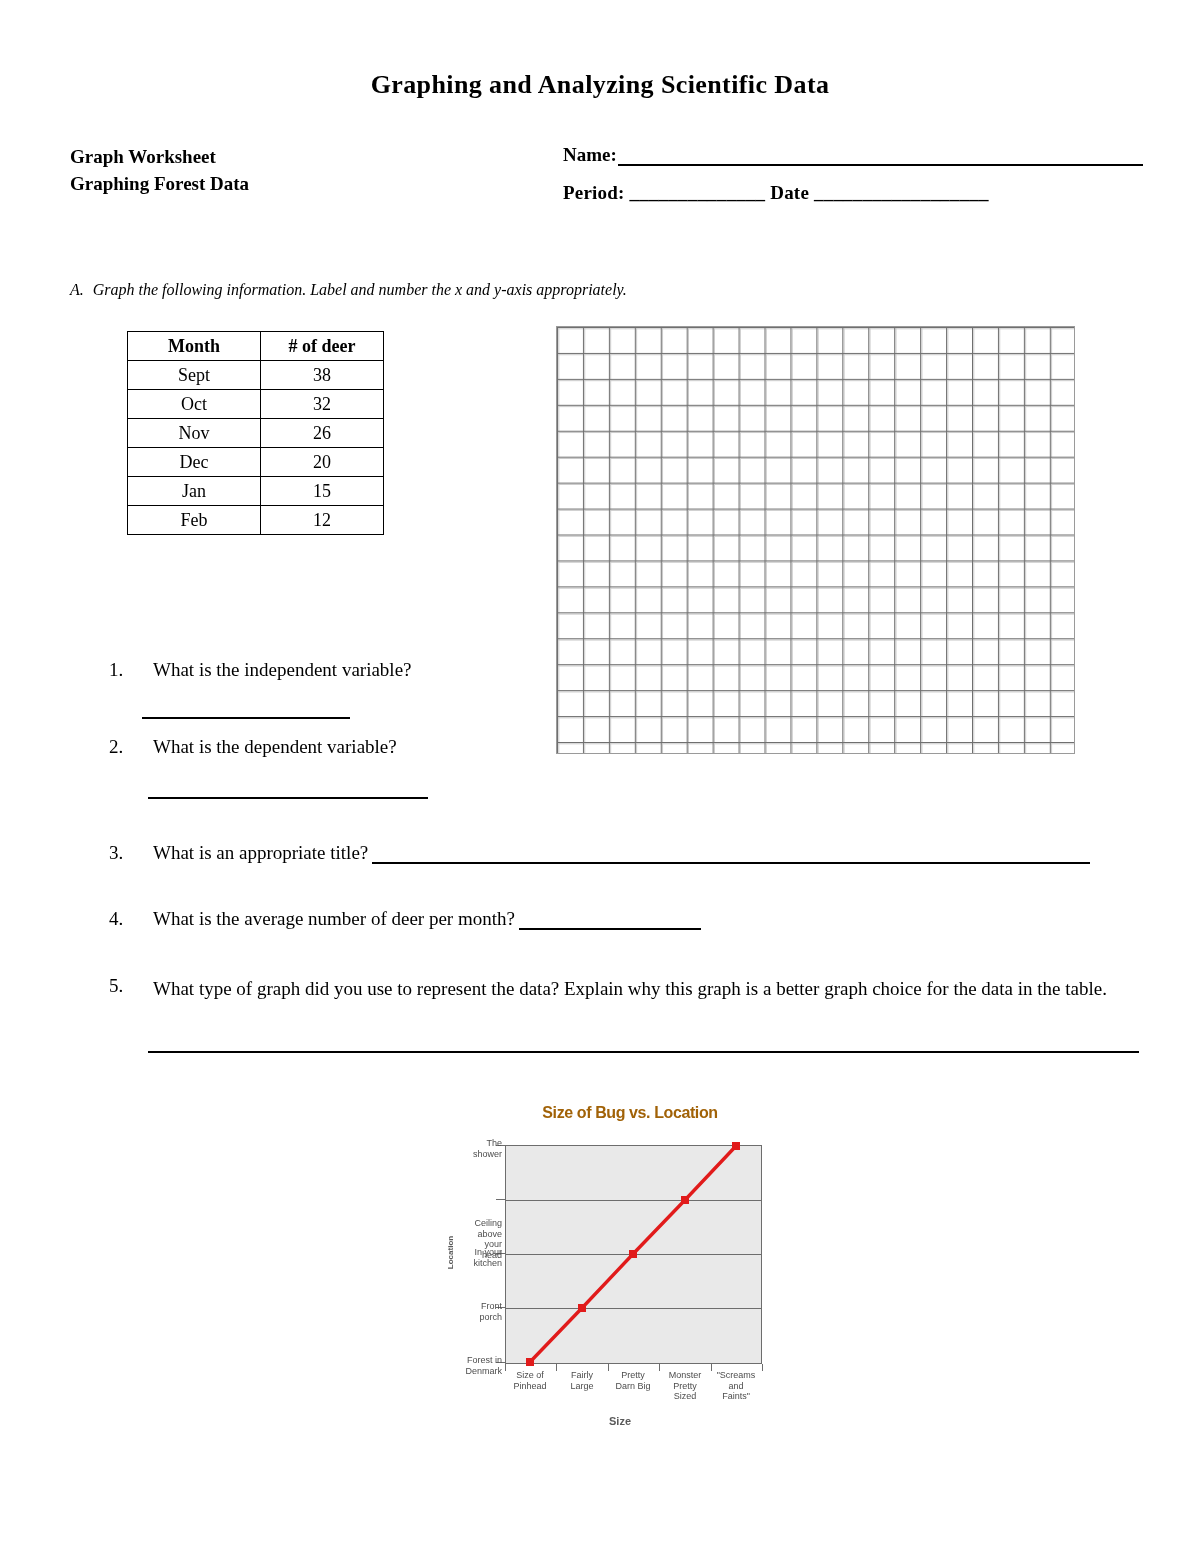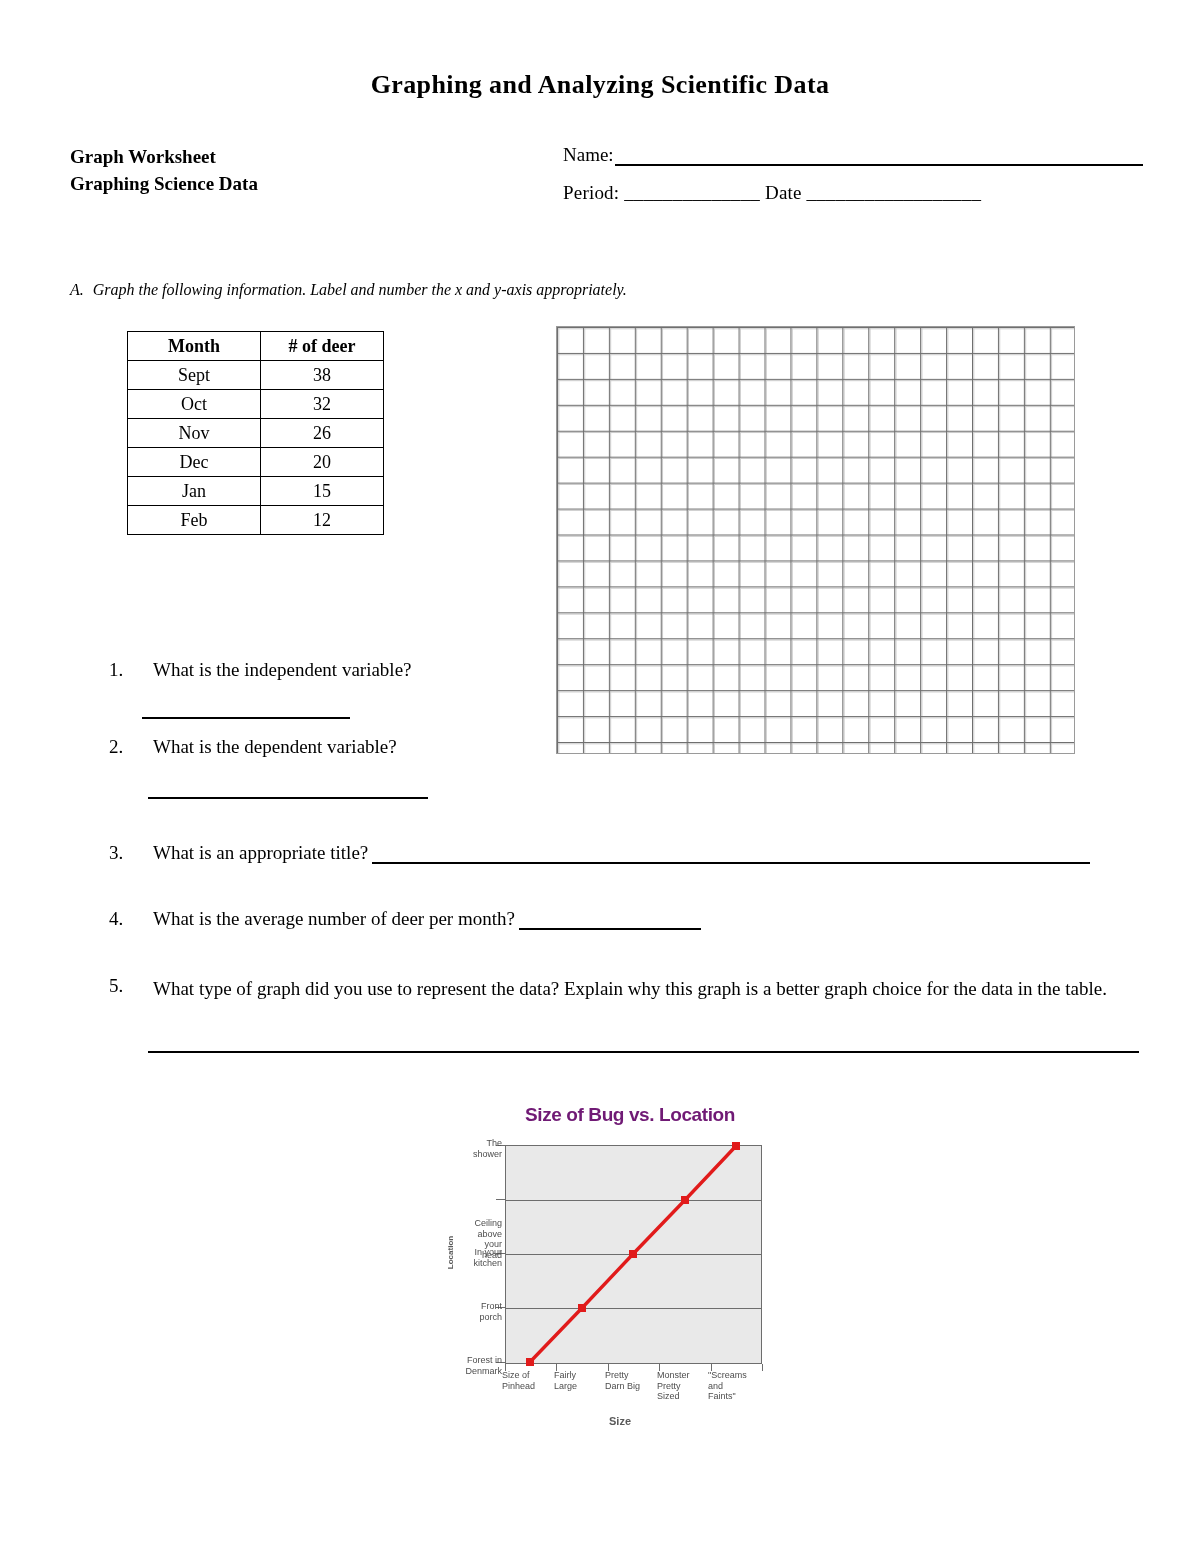--- a/index.html
+++ b/index.html
@@ -36,21 +36,21 @@
     font-size: 19px;
     font-weight: bold;
     line-height: 27px;
   }
   .hdr-right {
     position: absolute;
     top: 144px;
     left: 563px;
     width: 580px;
     font-size: 19px;
-    font-weight: normal;
+    font-weight: bold;
   }
   .name-row {
     display: flex;
     align-items: flex-end;
     white-space: nowrap;
   }
   .name-rule {
     display: inline-block;
     flex: 1 1 auto;
     border-bottom: 2.5px solid #000;
@@ -163,23 +163,23 @@
     width: 400px;
     height: 370px;
     font-family: "Liberation Sans", "DejaVu Sans", sans-serif;
   }
   .chart-title {
     position: absolute;
     left: 72px;
     top: 4px;
     width: 300px;
     text-align: center;
-    font-size: 19px;
-    font-weight: bold;
-    color: #701a75;
+    font-size: 16px;
+    font-weight: bold;
+    color: #a16207;
     letter-spacing: -0.4px;
   }
   .y-axis-title {
     position: absolute;
     left: 2px;
     top: 148px;
     width: 80px;
     text-align: center;
     font-size: 8px;
     font-weight: bold;
@@ -227,21 +227,21 @@
     position: absolute;
     left: 88px;
     width: 9px;
     height: 1px;
     background: #6d6d6d;
   }
   .x-tick-label {
     position: absolute;
     top: 270px;
     width: 56px;
-    text-align: left;
+    text-align: center;
     font-size: 9px;
     line-height: 10.5px;
     color: #4d4d4d;
   }
   .x-tick-mark {
     position: absolute;
     top: 264px;
     width: 1px;
     height: 7px;
     background: #6d6d6d;
@@ -255,21 +255,21 @@
     overflow: visible;
   }
 </style>
 </head>
 <body>
 
 <div class="page-title">Graphing and Analyzing Scientific Data</div>
 
 <div class="hdr-left">
   <div>Graph Worksheet</div>
-  <div>Graphing Science Data</div>
+  <div>Graphing Forest Data</div>
 </div>
 
 <div class="hdr-right">
   <div class="name-row">
     <span>Name:</span>
     <span class="name-rule"></span>
   </div>
   <div class="period-row">
     <span>Period: ______________</span>
     <span>Date __________________</span>

